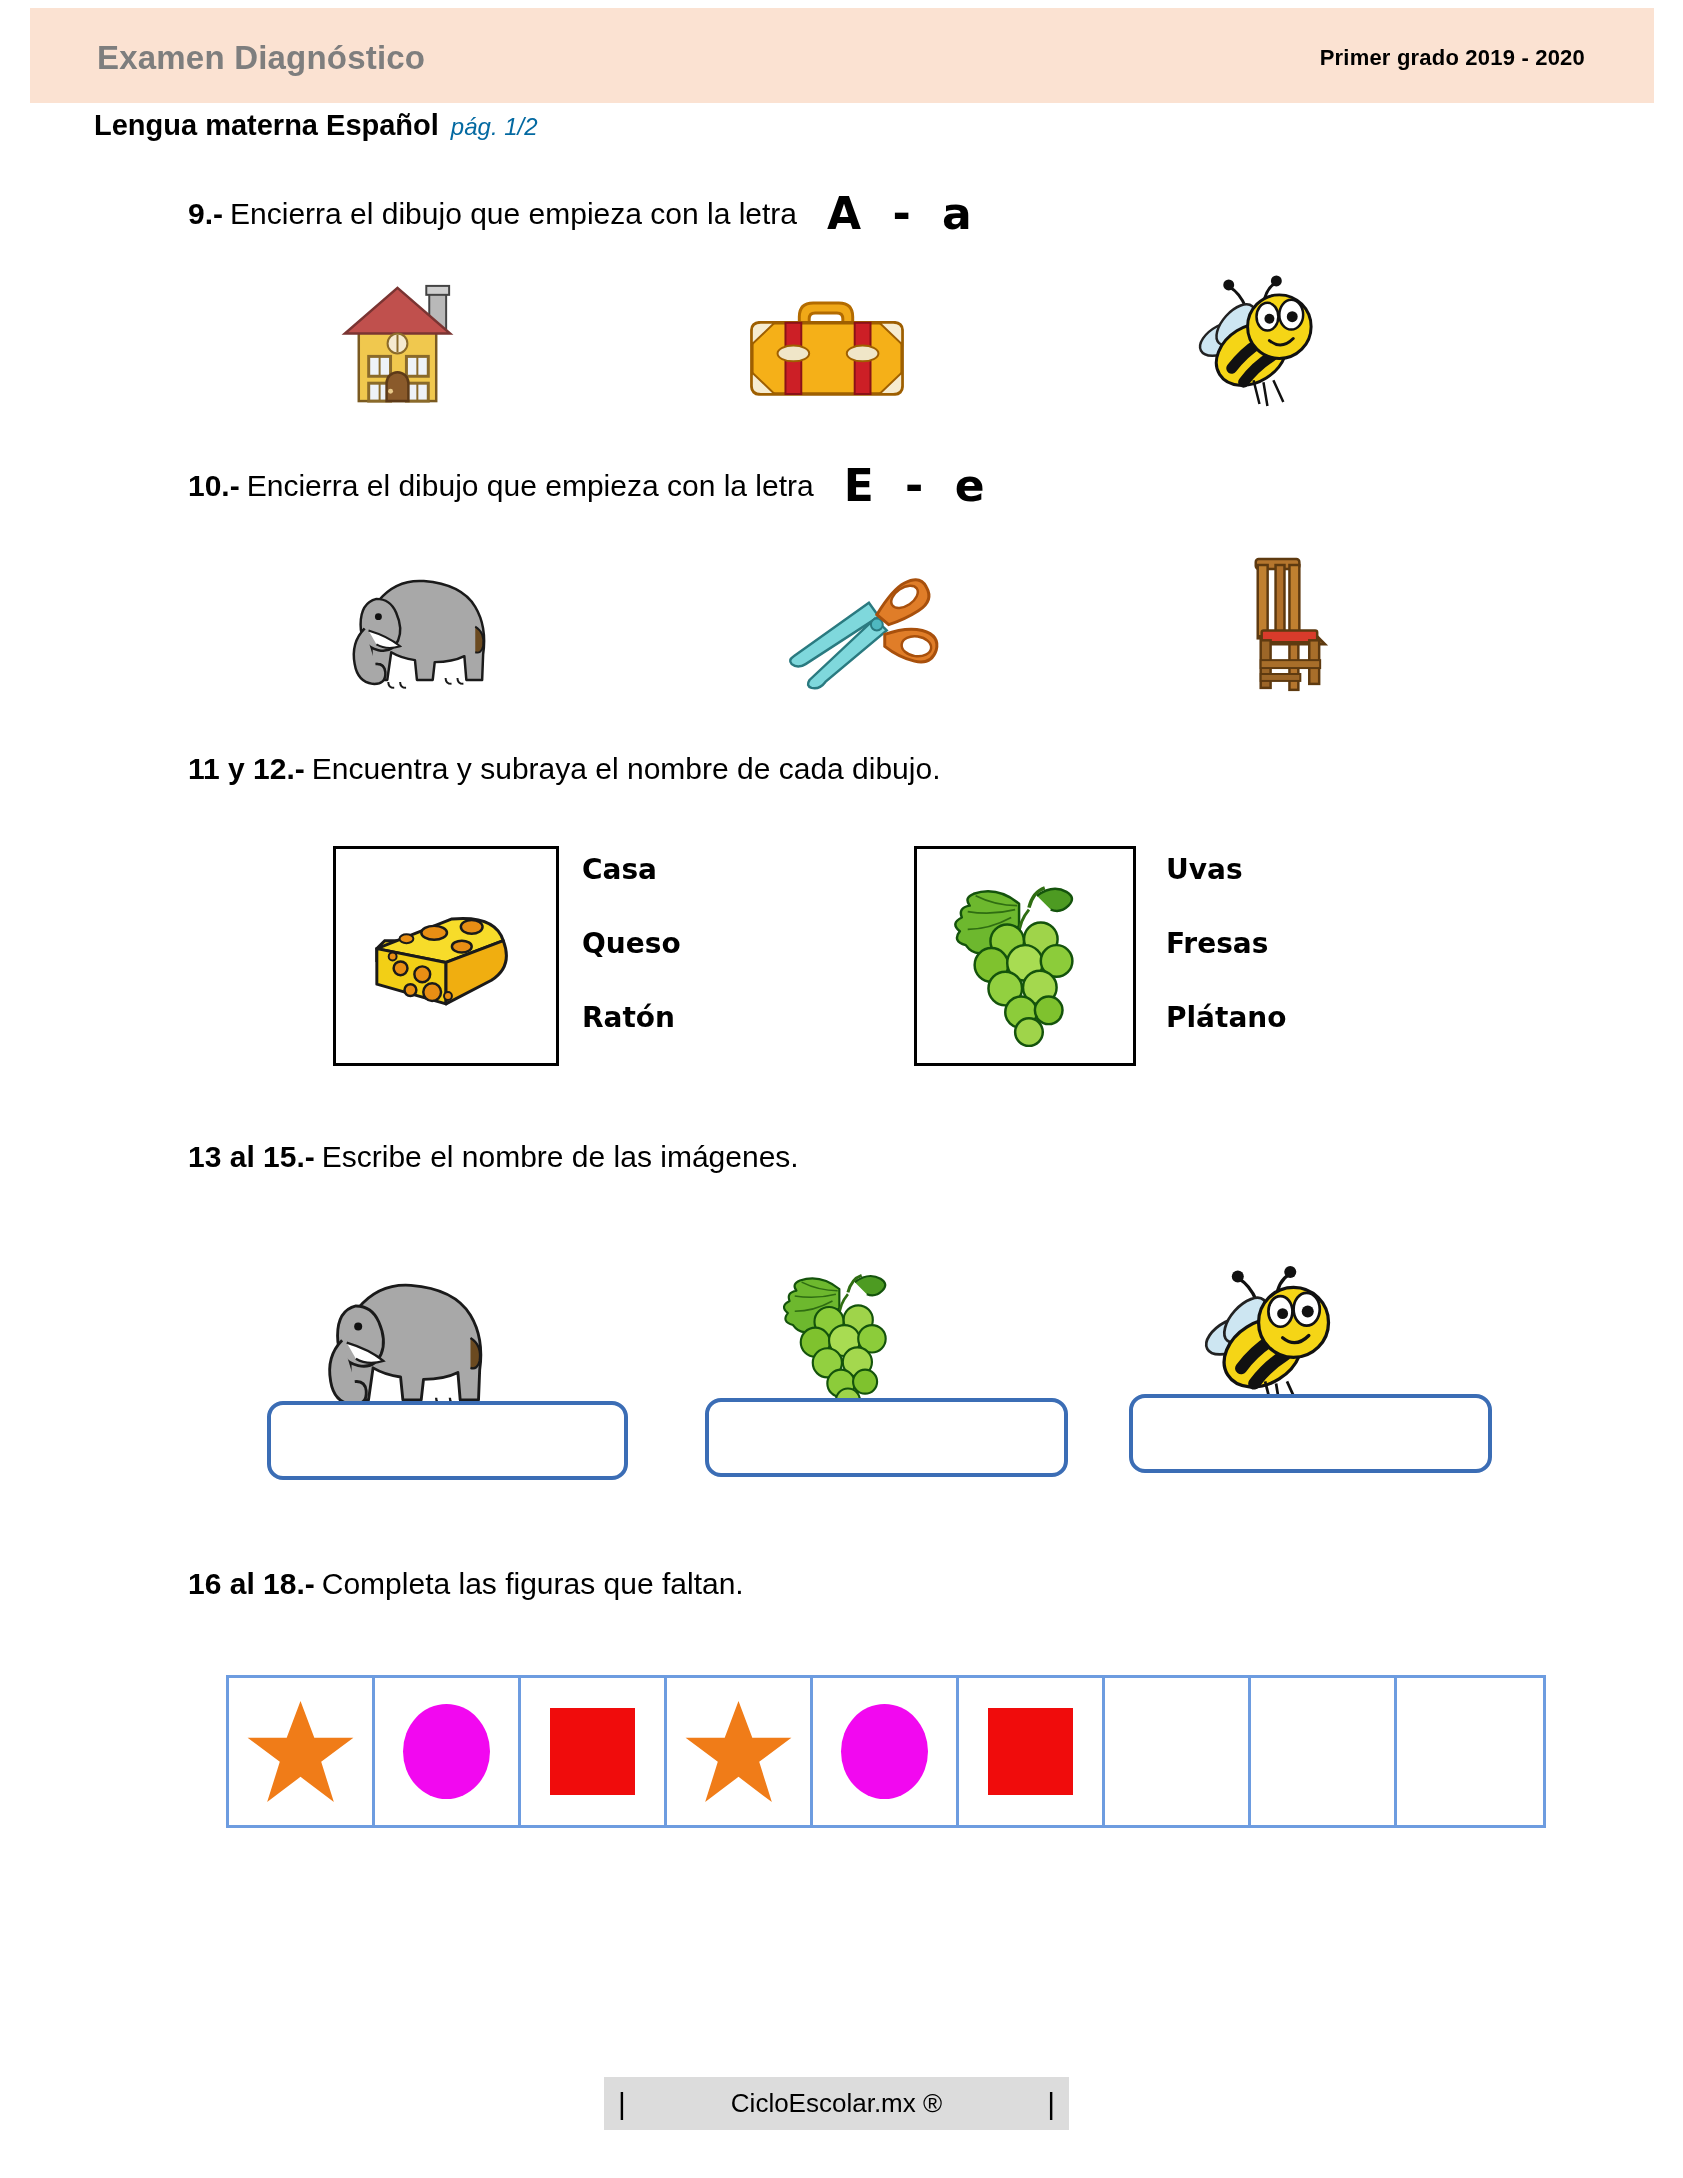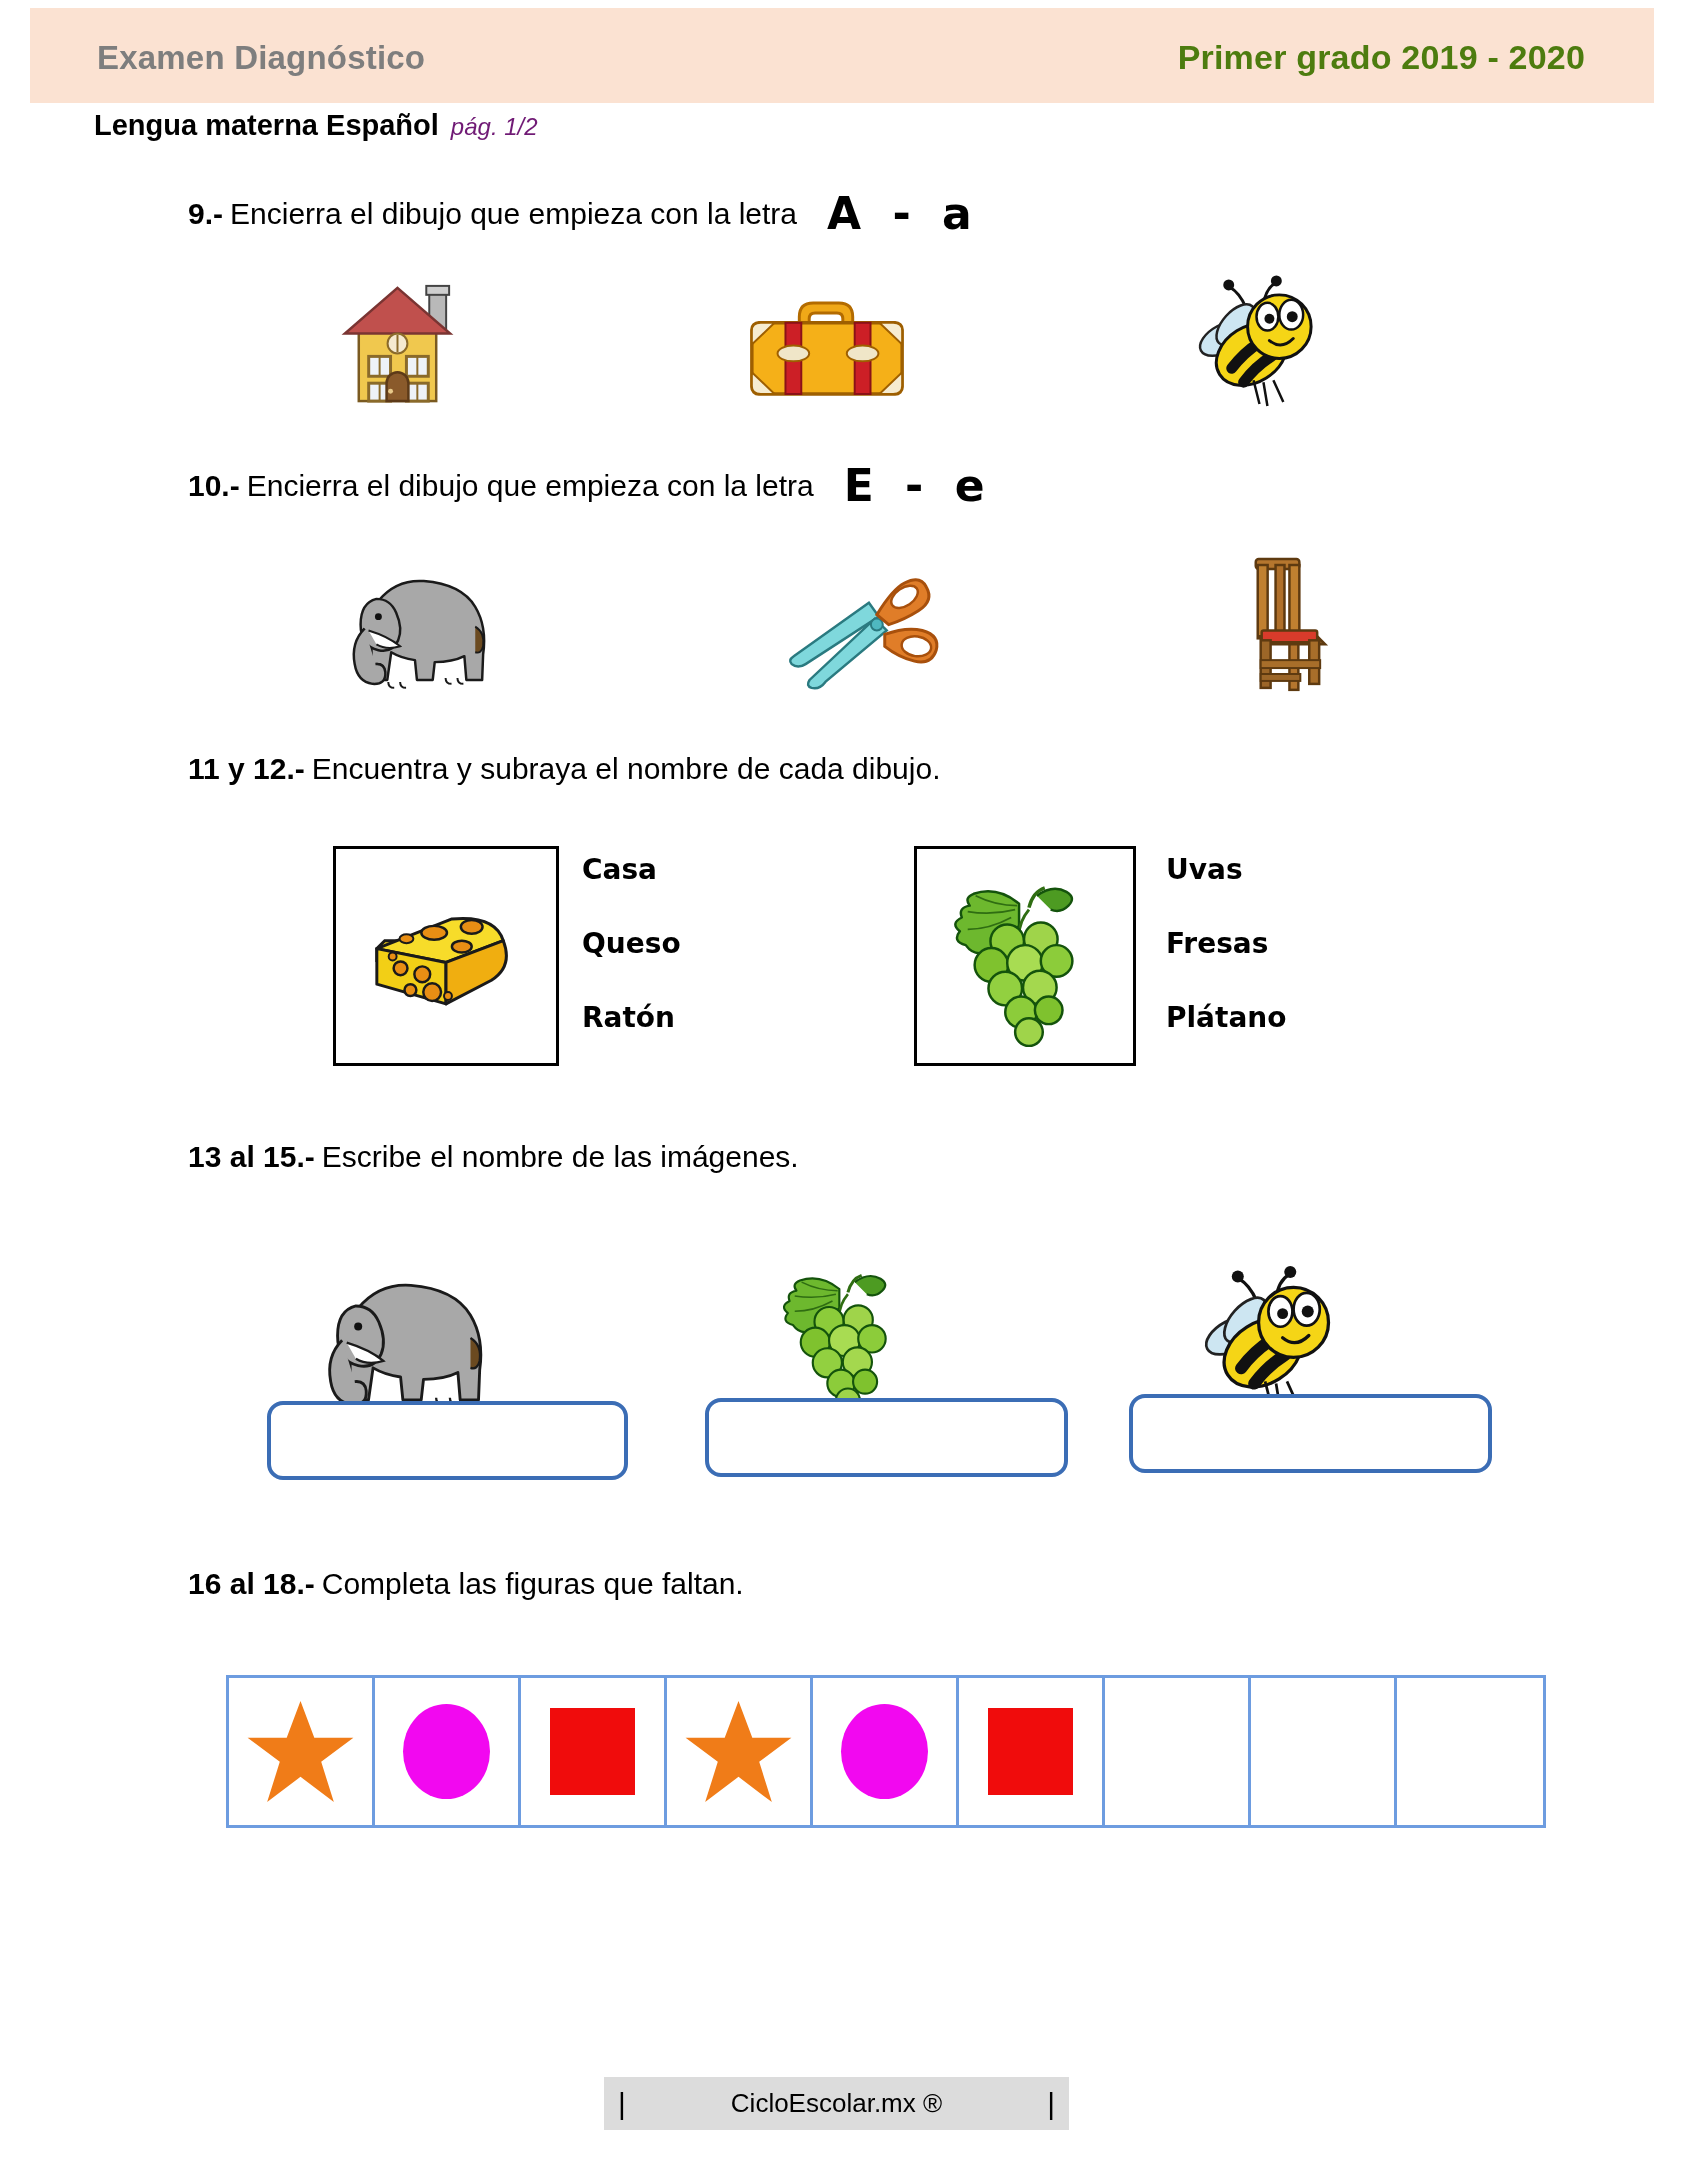--- a/index.html
+++ b/index.html
@@ -32,43 +32,43 @@
     justify-content: space-between;
     padding: 4px 69px 0 67px;
   }
   .header-title {
     font-size: 33px;
     font-weight: bold;
     color: #7e7e7e;
     letter-spacing: 0.2px;
   }
   .header-grade {
-    font-size: 34px;
-    font-weight: bold;
-    color: #4d7c0f;
+    font-size: 22px;
+    font-weight: bold;
+    color: #000000;
     letter-spacing: 0.2px;
   }
 
   .subject-line {
     position: absolute;
     left: 94px;
     top: 109px;
     display: flex;
     align-items: baseline;
     gap: 12px;
   }
   .subject-name {
     font-size: 29px;
     font-weight: bold;
     color: #000;
   }
   .subject-page {
     font-size: 24px;
     font-style: italic;
-    color: #701a75;
+    color: #0369a1;
   }
 
   
   .qline {
     position: absolute;
     display: flex;
     align-items: center;
     white-space: nowrap;
   }
   .qnum {

